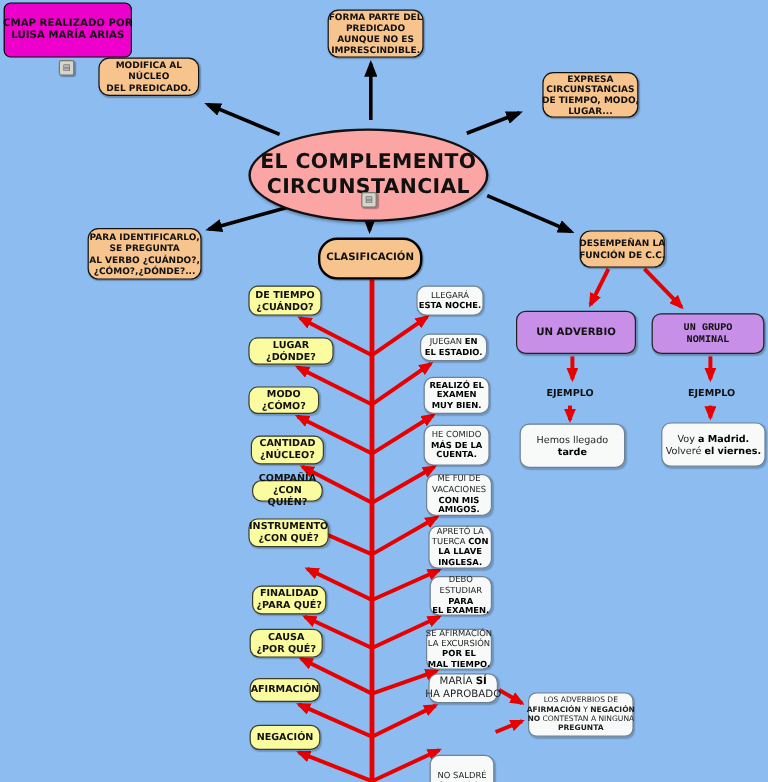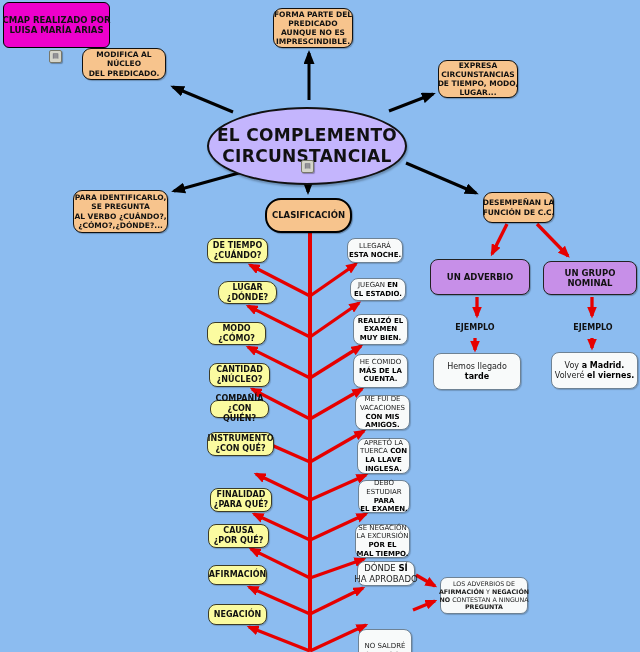--- a/index.html
+++ b/index.html
@@ -11,21 +11,21 @@
     padding-left:40px;
   }
   #arrows{position:absolute;left:0;top:0;width:640px;height:652px;z-index:1;pointer-events:none;}
   .node{position:absolute;z-index:2;display:flex;flex-direction:column;align-items:center;justify-content:center;text-align:center;box-sizing:border-box;}
   .ln{white-space:nowrap;line-height:1.22;}
   .b{font-weight:bold;text-align:center;}
 
   .credit{background:#ee00cc;border:1.6px solid #000;border-radius:6px;font-weight:bold;font-size:8.5px;}
   .orange{background:#f7c48d;border:1.5px solid #111;border-radius:9px;font-weight:bold;font-size:7.5px;box-shadow:1px 1px 1px rgba(0,0,0,.25);}
   .clasif{background:#f7c48d;border:2.5px solid #000;border-radius:10px;font-weight:bold;font-size:8.5px;box-shadow:1px 1px 1px rgba(0,0,0,.3);}
-  .ellipse{background:#c4b5fd;border:2px solid #111;border-radius:50%;box-shadow:1px 2px 2px rgba(0,0,0,.25);}
+  .ellipse{background:#fca5a5;border:2px solid #111;border-radius:50%;box-shadow:1px 2px 2px rgba(0,0,0,.25);}
   .ellipse .t{font-weight:bold;font-size:17px;line-height:1.15;letter-spacing:.3px;}
   .purple{background:#c78fe8;border:1.5px solid #222;border-radius:8px;font-weight:bold;font-size:8.5px;box-shadow:1px 1px 1px rgba(0,0,0,.25);}
   .cat{background:#fbfba0;border:1.3px solid #3c3c28;border-radius:8px;font-weight:bold;font-size:8px;box-shadow:1px 1px 1px rgba(0,0,0,.2);}
   .white{background:#f8fafa;border:1.5px solid #6e8294;border-radius:8px;font-size:7px;color:#222;box-shadow:1px 1px 1px rgba(0,0,0,.2);}
   .white.big{font-size:8.5px;}
   .white .b{color:#000;}
   .exlabel{font-weight:bold;font-size:8px;background:transparent;}
   .note{background:#f8fafa;border:1.5px solid #6e8294;border-radius:7px;font-size:6.3px;color:#222;box-shadow:1px 1px 1px rgba(0,0,0,.2);}
   .ricon{position:absolute;z-index:3;width:11px;height:11px;background:#d5d5ca;border:1px solid #77776a;border-radius:2px;font-size:7px;line-height:10px;text-align:center;color:#556;box-shadow:1px 1px 1px rgba(0,0,0,.3);}
 </style>
@@ -94,21 +94,21 @@
       <div class="ln">MODIFICA AL</div>
       <div class="ln">NÚCLEO</div>
       <div class="ln">DEL PREDICADO.</div>
     </div>
   <div class="node orange" style="left:273px;top:8px;width:80px;height:40px;">
       <div class="ln">FORMA PARTE DEL</div>
       <div class="ln">PREDICADO</div>
       <div class="ln">AUNQUE NO ES</div>
       <div class="ln">IMPRESCINDIBLE.</div>
     </div>
-  <div class="node orange" style="left:438px;top:60px;width:80px;height:38px;">
+  <div class="node orange" style="left:452px;top:60px;width:80px;height:38px;">
       <div class="ln">EXPRESA</div>
       <div class="ln">CIRCUNSTANCIAS</div>
       <div class="ln">DE TIEMPO, MODO,</div>
       <div class="ln">LUGAR...</div>
     </div>
   <div class="node orange" style="left:73px;top:190px;width:95px;height:43px;">
       <div class="ln">PARA IDENTIFICARLO,</div>
       <div class="ln">SE PREGUNTA</div>
       <div class="ln">AL VERBO ¿CUÁNDO?,</div>
       <div class="ln">¿CÓMO?,¿DÓNDE?...</div>
@@ -126,21 +126,21 @@
     <div class="ln">CLASIFICACIÓN</div>
   </div>
   <div class="node orange" style="left:483px;top:192px;width:71px;height:31px;">
       <div class="ln">DESEMPEÑAN LA</div>
       <div class="ln">FUNCIÓN DE C.C.</div>
     </div>
 
   <div class="node purple" style="left:430px;top:259px;width:100px;height:36px;">
     <div class="ln">UN ADVERBIO</div>
   </div>
-  <div class="node purple" style="left:543px;top:261px;width:94px;height:34px;">
+  <div class="node purple" style="left:543px;top:261px;width:94px;height:34px;font-family:Liberation Mono, monospace;">
       <div class="ln">UN GRUPO</div>
       <div class="ln">NOMINAL</div>
     </div>
 
   <div class="node exlabel" style="left:444px;top:321px;width:62px;height:12px;">EJEMPLO</div>
   <div class="node exlabel" style="left:562px;top:321px;width:62px;height:12px;">EJEMPLO</div>
 
   <div class="node white" style="left:433px;top:353px;width:88px;height:37px;font-size:8px;">
       <div class="ln"><span>Hemos llegado</span></div>
       <div class="ln"><span class="b">tarde</span></div>
@@ -155,21 +155,21 @@
       <div class="ln"><span class="b">AFIRMACIÓN</span><span> Y </span><span class="b">NEGACIÓN</span></div>
       <div class="ln"><span class="b">NO</span><span> CONTESTAN A NINGUNA</span></div>
       <div class="ln"><span class="b">PREGUNTA</span></div>
     </div>
 
   <div id="cats">
       <div class="node cat" style="left: 207px; top: 238px; width: 61px; height: 25px;">
         <div class="ln">DE TIEMPO</div>
         <div class="ln">¿CUÁNDO?</div>
       </div>
-      <div class="node cat" style="left: 218px; top: 281px; width: 59px; height: 23px; border-radius: 10px;">
+      <div class="node cat" style="left: 207px; top: 281px; width: 71px; height: 23px;">
         <div class="ln">LUGAR</div>
         <div class="ln">¿DÓNDE?</div>
       </div>
       <div class="node cat" style="left: 207px; top: 322px; width: 59px; height: 23px;">
         <div class="ln">MODO</div>
         <div class="ln">¿CÓMO?</div>
       </div>
       <div class="node cat" style="left: 209px; top: 363px; width: 61px; height: 24px;">
         <div class="ln">CANTIDAD</div>
         <div class="ln">¿NÚCLEO?</div>
@@ -229,27 +229,27 @@
         <div class="ln"><span class="b">LA LLAVE</span></div>
         <div class="ln"><span class="b">INGLESA.</span></div>
       </div>
       <div class="node white" style="left: 358px; top: 480px; width: 52px; height: 33px;">
         <div class="ln"><span>DEBO</span></div>
         <div class="ln"><span>ESTUDIAR</span></div>
         <div class="ln"><span class="b">PARA</span></div>
         <div class="ln"><span class="b">EL EXAMEN.</span></div>
       </div>
       <div class="node white" style="left: 355px; top: 524px; width: 55px; height: 34px;">
-        <div class="ln"><span>SE NEGACIÓN</span></div>
+        <div class="ln"><span>SE AFIRMACIÓN</span></div>
         <div class="ln"><span>LA EXCURSIÓN</span></div>
         <div class="ln"><span class="b">POR EL</span></div>
         <div class="ln"><span class="b">MAL TIEMPO.</span></div>
       </div>
       <div class="node white big" style="left: 357px; top: 561px; width: 58px; height: 25px;">
-        <div class="ln"><span>DÓNDE </span><span class="b">SÍ</span></div>
+        <div class="ln"><span>MARÍA </span><span class="b">SÍ</span></div>
         <div class="ln"><span>HA APROBADO</span></div>
       </div>
       <div class="node white" style="left: 358px; top: 597px; width: 54px; height: 44px; margin-top: 32px;">
         <div class="ln"><span>NO SALDRÉ</span></div>
         <div class="ln"><span class="b">ESTA NOCHE</span></div>
       </div>
     </div>
 
 </div>
 

